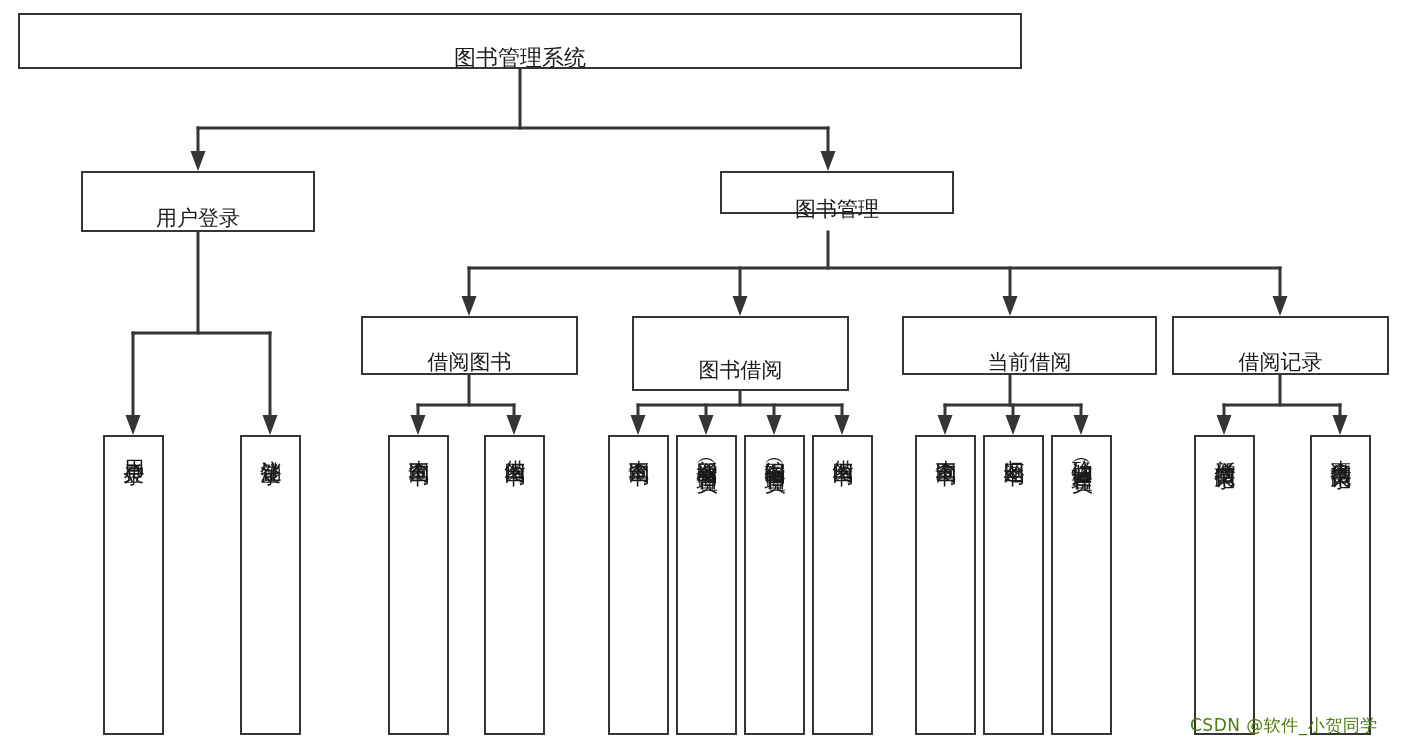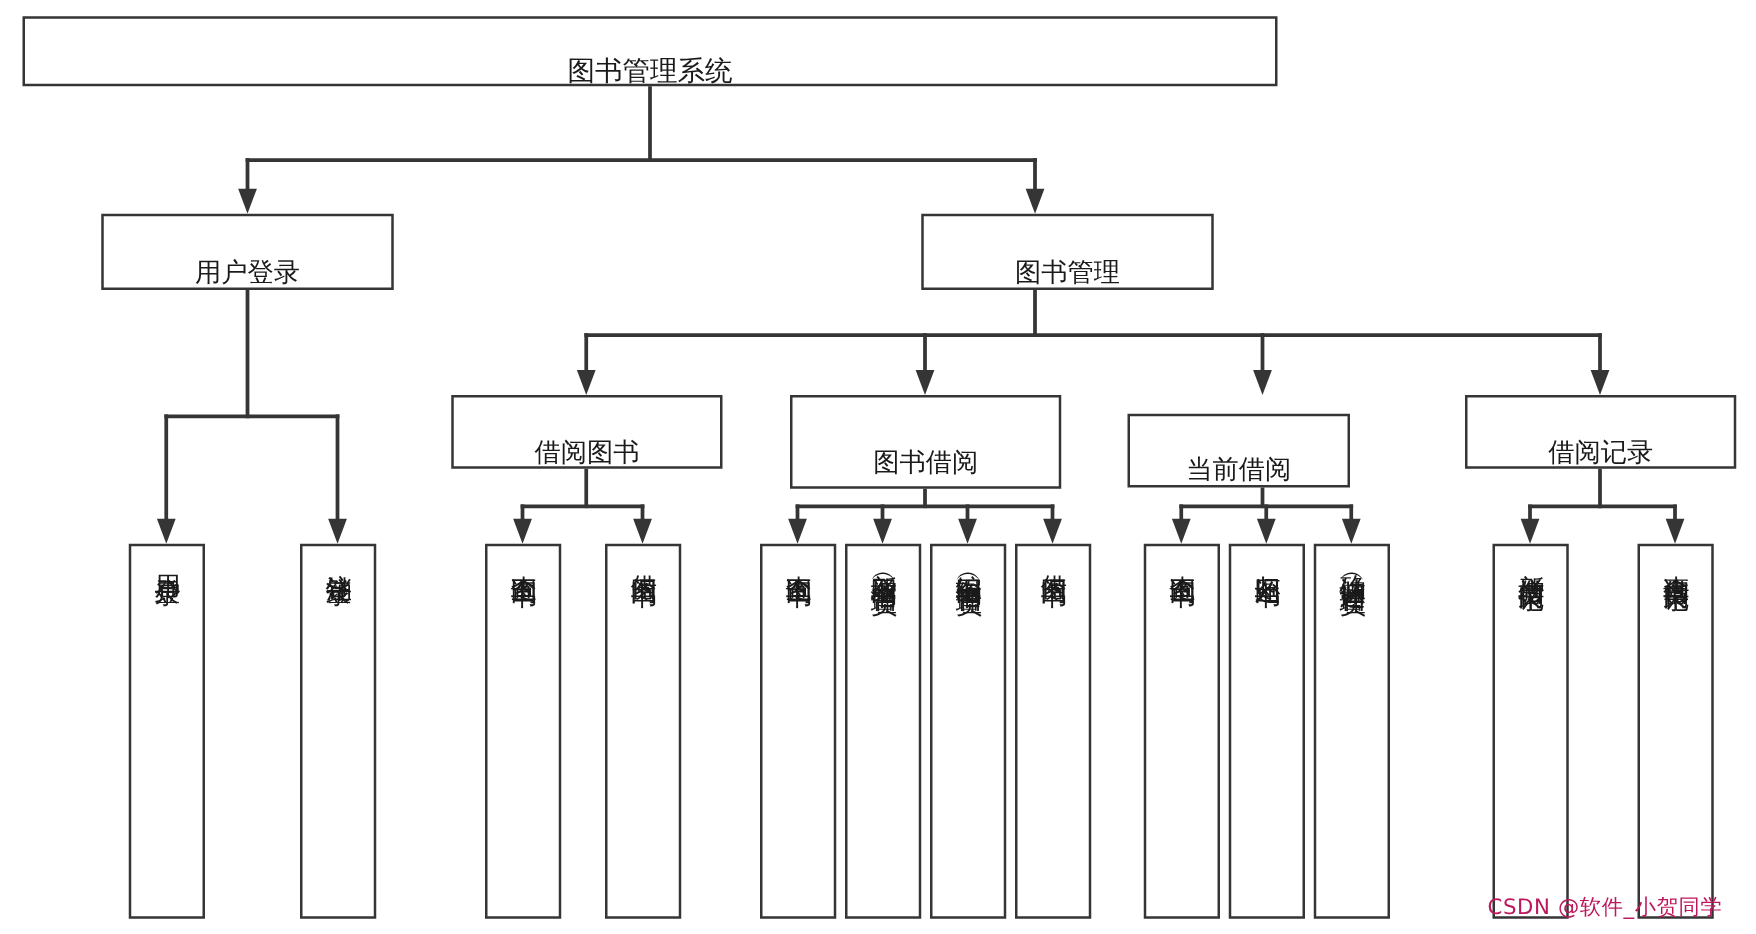--- a/index.html
+++ b/index.html
@@ -133,30 +133,30 @@
       <polygon points="1332.5,415 1347.5,415 1340,435" fill="#353535"></polygon>
     </svg>
 
   <div id="node-layer">
       <div class="node horiz root" style="left: 18px; top: 13px; width: 1004px; height: 56px;">
         <span class="node-label">图书管理系统</span>
       </div>
       <div class="node horiz level2" style="left: 81px; top: 171px; width: 234px; height: 61px;">
         <span class="node-label">用户登录</span>
       </div>
-      <div class="node horiz level2" style="left: 737px; top: 171px; width: 234px; height: 61px;">
+      <div class="node horiz level2" style="left: 720px; top: 171px; width: 234px; height: 43px;">
         <span class="node-label">图书管理</span>
       </div>
       <div class="node horiz level3" style="left: 361px; top: 316px; width: 217px; height: 59px;">
         <span class="node-label">借阅图书</span>
       </div>
       <div class="node horiz level3" style="left: 632px; top: 316px; width: 217px; height: 75px;">
         <span class="node-label">图书借阅</span>
       </div>
-      <div class="node horiz level3" style="left: 902px; top: 331px; width: 178px; height: 59px; font-family: Liberation Mono, monospace;">
+      <div class="node horiz level3" style="left: 902px; top: 316px; width: 255px; height: 59px;">
         <span class="node-label">当前借阅</span>
       </div>
       <div class="node horiz level3" style="left: 1172px; top: 316px; width: 217px; height: 59px;">
         <span class="node-label">借阅记录</span>
       </div>
       <div class="node vert leaf" style="left: 103px; top: 435px; width: 61px; height: 300px;">
         <span class="node-label">用户登录</span>
       </div>
       <div class="node vert leaf" style="left: 240px; top: 435px; width: 61px; height: 300px;">
         <span class="node-label">注销登录</span>
@@ -189,15 +189,15 @@
         <span class="node-label">确认归还（管理员）</span>
       </div>
       <div class="node vert leaf" style="left: 1194px; top: 435px; width: 61px; height: 300px;">
         <span class="node-label">新增借阅记录</span>
       </div>
       <div class="node vert leaf" style="left: 1310px; top: 435px; width: 61px; height: 300px;">
         <span class="node-label">查询借阅记录</span>
       </div>
     </div>
 
-  <div class="watermark" style="left: 1190px; top: 714px; color: #be185d;">CSDN @软件_小贺同学</div>
+  <div class="watermark" style="left: 1190px; top: 714px; color: #4d7c0f;">CSDN @软件_小贺同学</div>
 
 </div>
 
 </body></html>

